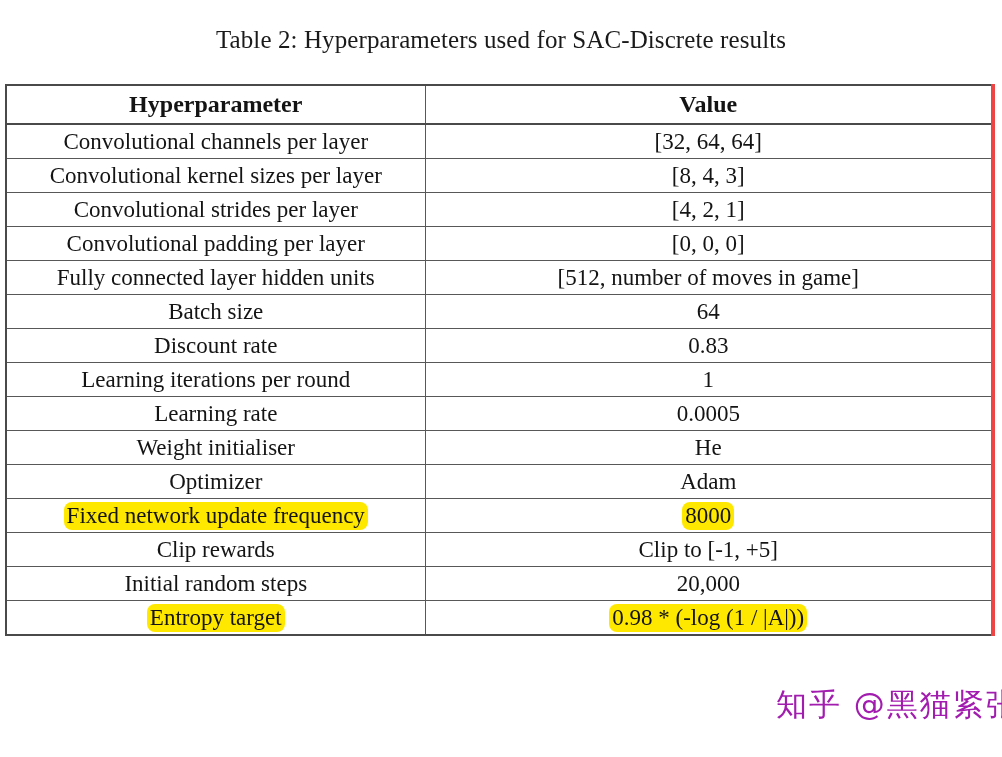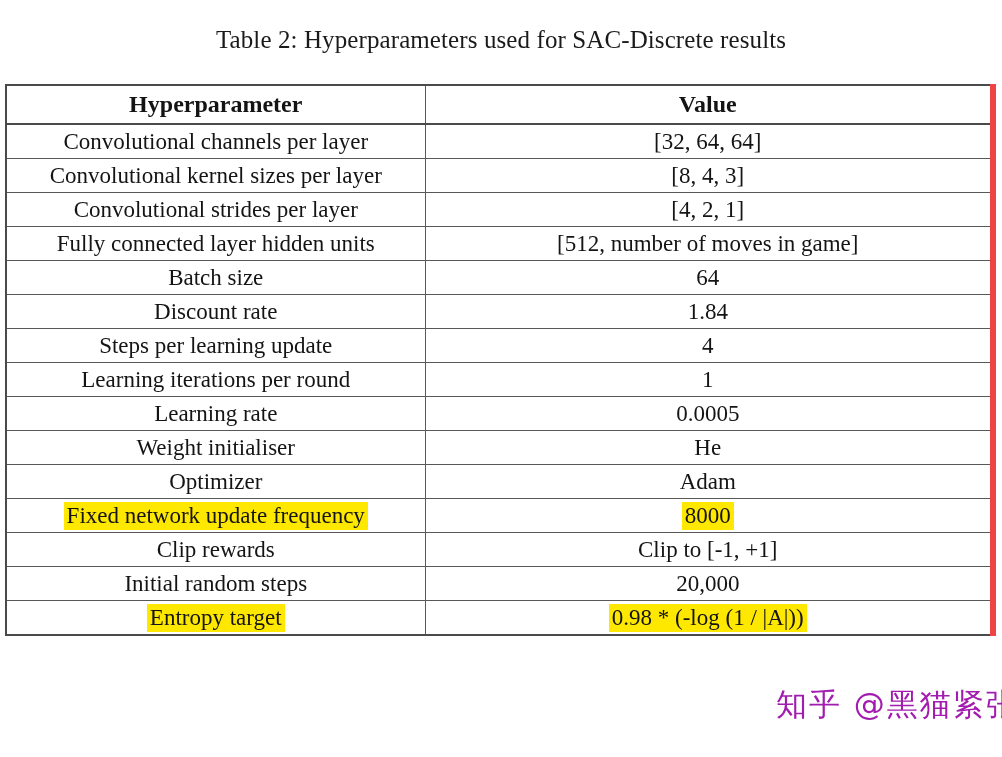--- a/index.html
+++ b/index.html
@@ -74,27 +74,28 @@
   }
 
   table.hp tbody tr:last-child td {
     border-bottom: 2px solid #4a4a4a;
   }
 
   table.hp td.key, table.hp th.key {
     border-left: 2px solid #4a4a4a;
   }
   table.hp td.val, table.hp th.val {
-    border-right: 6px solid #ef4444;
+    border-right: 4px solid #ef4444;
   }
 
   .hl {
     background: #ffe800;
     padding: 1px 3px 2px 3px;
     box-decoration-break: clone;
+    border-radius: 8px;
     -webkit-box-decoration-break: clone;
   }
 
   .watermark {
     position: absolute;
     left: 776px;
     top: 684px;
     font-size: 31px;
     letter-spacing: 2px;
     color: #a21caf;
@@ -130,34 +131,34 @@
           </tr>
           <tr>
             <td class="key"><span>Convolutional kernel sizes per layer</span></td>
             <td class="val"><span>[8, 4, 3]</span></td>
           </tr>
           <tr>
             <td class="key"><span>Convolutional strides per layer</span></td>
             <td class="val"><span>[4, 2, 1]</span></td>
           </tr>
           <tr>
+            <td class="key"><span>Convolutional padding per layer</span></td>
+            <td class="val"><span>[0, 0, 0]</span></td>
+          </tr>
+          <tr>
             <td class="key"><span>Fully connected layer hidden units</span></td>
             <td class="val"><span>[512, number of moves in game]</span></td>
           </tr>
           <tr>
             <td class="key"><span>Batch size</span></td>
             <td class="val"><span>64</span></td>
           </tr>
           <tr>
             <td class="key"><span>Discount rate</span></td>
-            <td class="val"><span>1.84</span></td>
-          </tr>
-          <tr>
-            <td class="key"><span>Steps per learning update</span></td>
-            <td class="val"><span>4</span></td>
+            <td class="val"><span>0.83</span></td>
           </tr>
           <tr>
             <td class="key"><span>Learning iterations per round</span></td>
             <td class="val"><span>1</span></td>
           </tr>
           <tr>
             <td class="key"><span>Learning rate</span></td>
             <td class="val"><span>0.0005</span></td>
           </tr>
           <tr>
@@ -167,21 +168,21 @@
           <tr>
             <td class="key"><span>Optimizer</span></td>
             <td class="val"><span>Adam</span></td>
           </tr>
           <tr>
             <td class="key"><span class="hl">Fixed network update frequency</span></td>
             <td class="val"><span class="hl">8000</span></td>
           </tr>
           <tr>
             <td class="key"><span>Clip rewards</span></td>
-            <td class="val"><span>Clip to [-1, +1]</span></td>
+            <td class="val"><span>Clip to [-1, +5]</span></td>
           </tr>
           <tr>
             <td class="key"><span>Initial random steps</span></td>
             <td class="val"><span>20,000</span></td>
           </tr>
           <tr>
             <td class="key"><span class="hl">Entropy target</span></td>
             <td class="val"><span class="hl">0.98 * (-log (1 / |A|))</span></td>
           </tr>
         </tbody>

